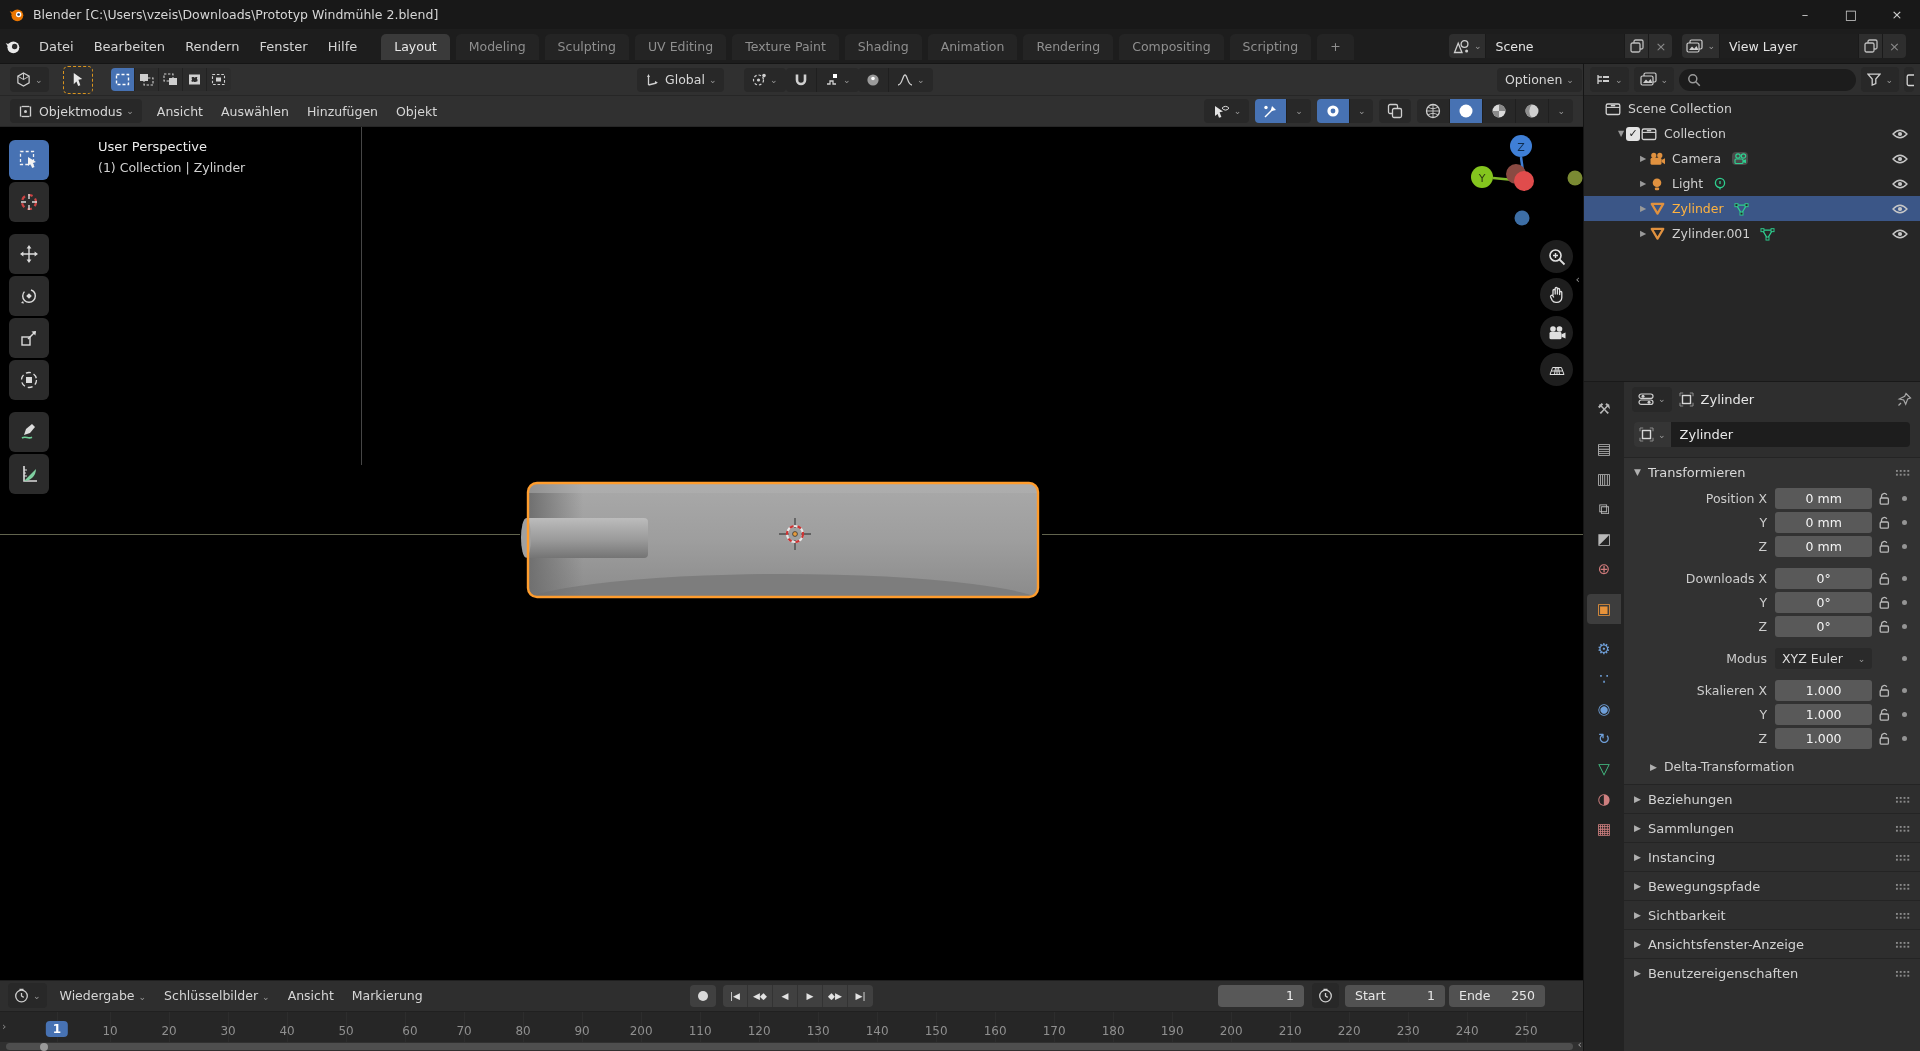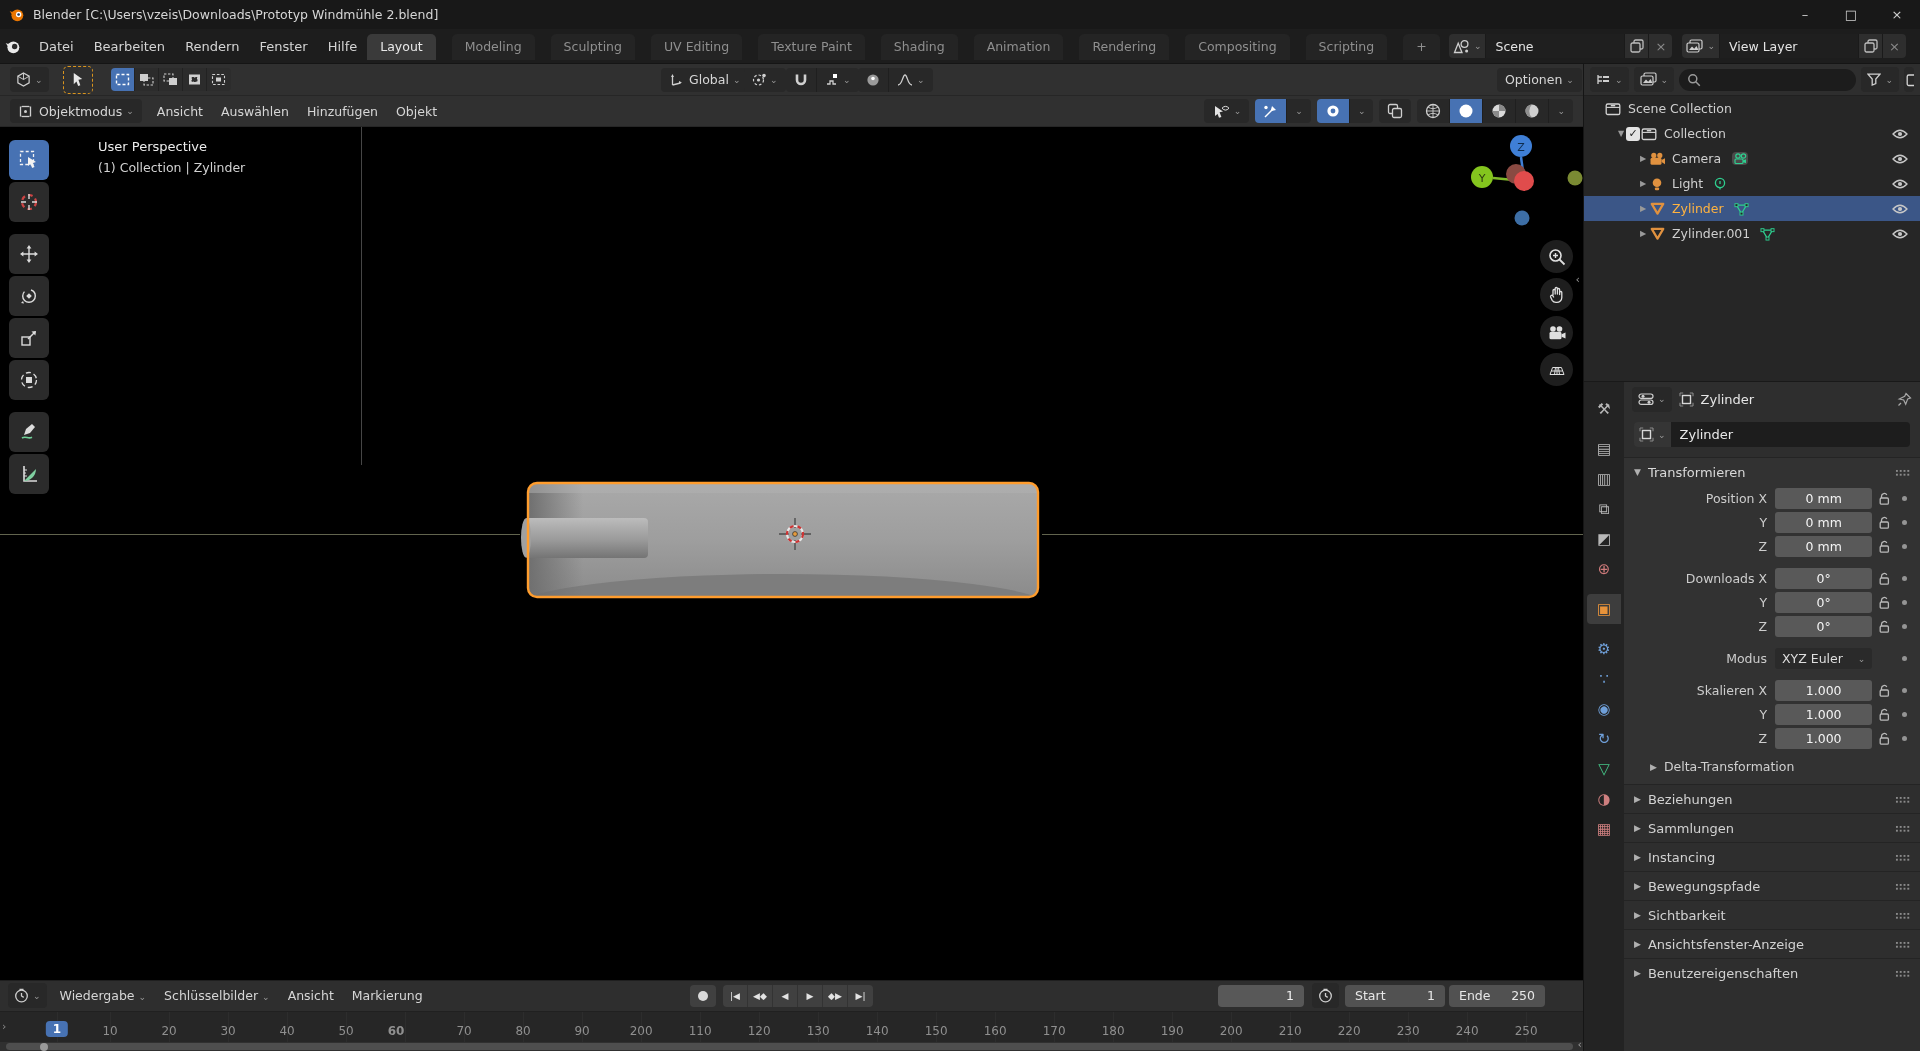--- a/index.html
+++ b/index.html
@@ -10,21 +10,21 @@
   .chev{font-size:9px;color:#9a9a9a;margin-left:4px;}
   
   .titlebar{height:29px;background:#181818;display:flex;align-items:center;padding-left:8px;color:#d6d6d6;}
   .blogo{width:17px;height:17px;margin-right:8px;}
   .titlebar .title{font-size:12.5px;}
   .wctrls{margin-left:auto;display:flex;height:100%;}
   .wbtn{width:46px;height:100%;display:flex;align-items:center;justify-content:center;color:#cfcfcf;font-size:13px;}
   
   .topbar{height:35px;background:#1d1d1d;display:flex;align-items:center;padding:0 4px;border-bottom:1px solid #151515;}
   .menu-item{padding:4px 10px;color:#d4d4d4;font-size:13px;border-radius:4px;}
-  .ws-tabs{display:flex;height:27px;align-items:flex-end;gap:16px;}
+  .ws-tabs{display:flex;margin-left:14px;height:27px;align-items:flex-end;gap:6px;}
   .ws-tab{padding:5px 13px 6px;font-size:12.5px;color:#8f8f8f;background:#242424;border-radius:5px 5px 0 0;}
   .ws-tab.active{background:#3a3a3a;color:#e8e8e8;}
   .topbar .spacer{flex:1;}
   .idwidget{display:flex;align-items:center;height:24px;margin-right:10px;}
   .idicon{background:#2e2e2e;border-radius:4px 0 0 4px;height:24px;display:flex;align-items:center;padding:0 4px;border-right:1px solid #1a1a1a;}
   .idfield{background:#1f1f1f;height:24px;display:flex;align-items:center;padding:0 9px;width:138px;color:#e4e4e4;font-size:12.5px;}
   .idbtn{background:#2e2e2e;height:24px;display:flex;align-items:center;justify-content:center;width:24px;border-left:1px solid #1a1a1a;}
   .idbtn:last-child{border-radius:0 4px 4px 0;color:#8a8a8a;}
   
   .main{display:flex;height:987px;}
@@ -252,21 +252,21 @@
                 <rect x="5" y="4.5" width="5" height="4" fill="#2c2c2c" stroke="#2c2c2c" stroke-dasharray="2 1.4"></rect>
               </svg>
             </div>
             <div class="smbtn">
               <svg width="15" height="13" viewBox="0 0 15 13">
                 <rect x="1.5" y="1.5" width="12" height="10" fill="none" stroke="#cfcfcf" stroke-width="1.1" stroke-dasharray="2.6 1.8"></rect>
                 <rect x="5" y="4.5" width="5" height="4" fill="#cfcfcf"></rect>
               </svg>
             </div>
           </div>
-        <div class="pill" style="position:absolute;left:661px">
+        <div class="pill" style="position:absolute;left:637px">
             <span id="ic-orient">
               <svg width="14" height="14" viewBox="0 0 14 14">
                 <path d="M3.5 12V3.5M3.5 12l8-2" stroke="#cfcfcf" stroke-width="1.3" fill="none"></path>
                 <path d="M3.5 1L2 4h3zM13 9.4l-3-1.4v2.8z" fill="#cfcfcf"></path>
               </svg>
             </span>
             <span style="margin-left:6px">Global</span>
             <span class="chev">⌄</span>
           </div>
         <div class="pill" style="position:absolute;left:744px">
@@ -626,21 +626,21 @@
             <div class="tick" style="left: 110.1px;">10</div>
             <div class="tickline" style="left: 169.1px;"></div>
             <div class="tick" style="left: 169.1px;">20</div>
             <div class="tickline" style="left: 228.1px;"></div>
             <div class="tick" style="left: 228.1px;">30</div>
             <div class="tickline" style="left: 287.1px;"></div>
             <div class="tick" style="left: 287.1px;">40</div>
             <div class="tickline" style="left: 346.1px;"></div>
             <div class="tick" style="left: 346.1px;">50</div>
             <div class="tickline" style="left: 405.1px;"></div>
-            <div class="tick" style="left: 396px; font-weight: bold;">60</div>
+            <div class="tick" style="left: 410px;">60</div>
             <div class="tickline" style="left: 464.1px;"></div>
             <div class="tick" style="left: 464.1px;">70</div>
             <div class="tickline" style="left: 523.1px;"></div>
             <div class="tick" style="left: 523.1px;">80</div>
             <div class="tickline" style="left: 582.1px;"></div>
             <div class="tick" style="left: 582.1px;">90</div>
             <div class="tickline" style="left: 641.1px;"></div>
             <div class="tick" style="left: 641.1px;">200</div>
             <div class="tickline" style="left: 700.1px;"></div>
             <div class="tick" style="left: 700.1px; text-align: center;">110</div>

